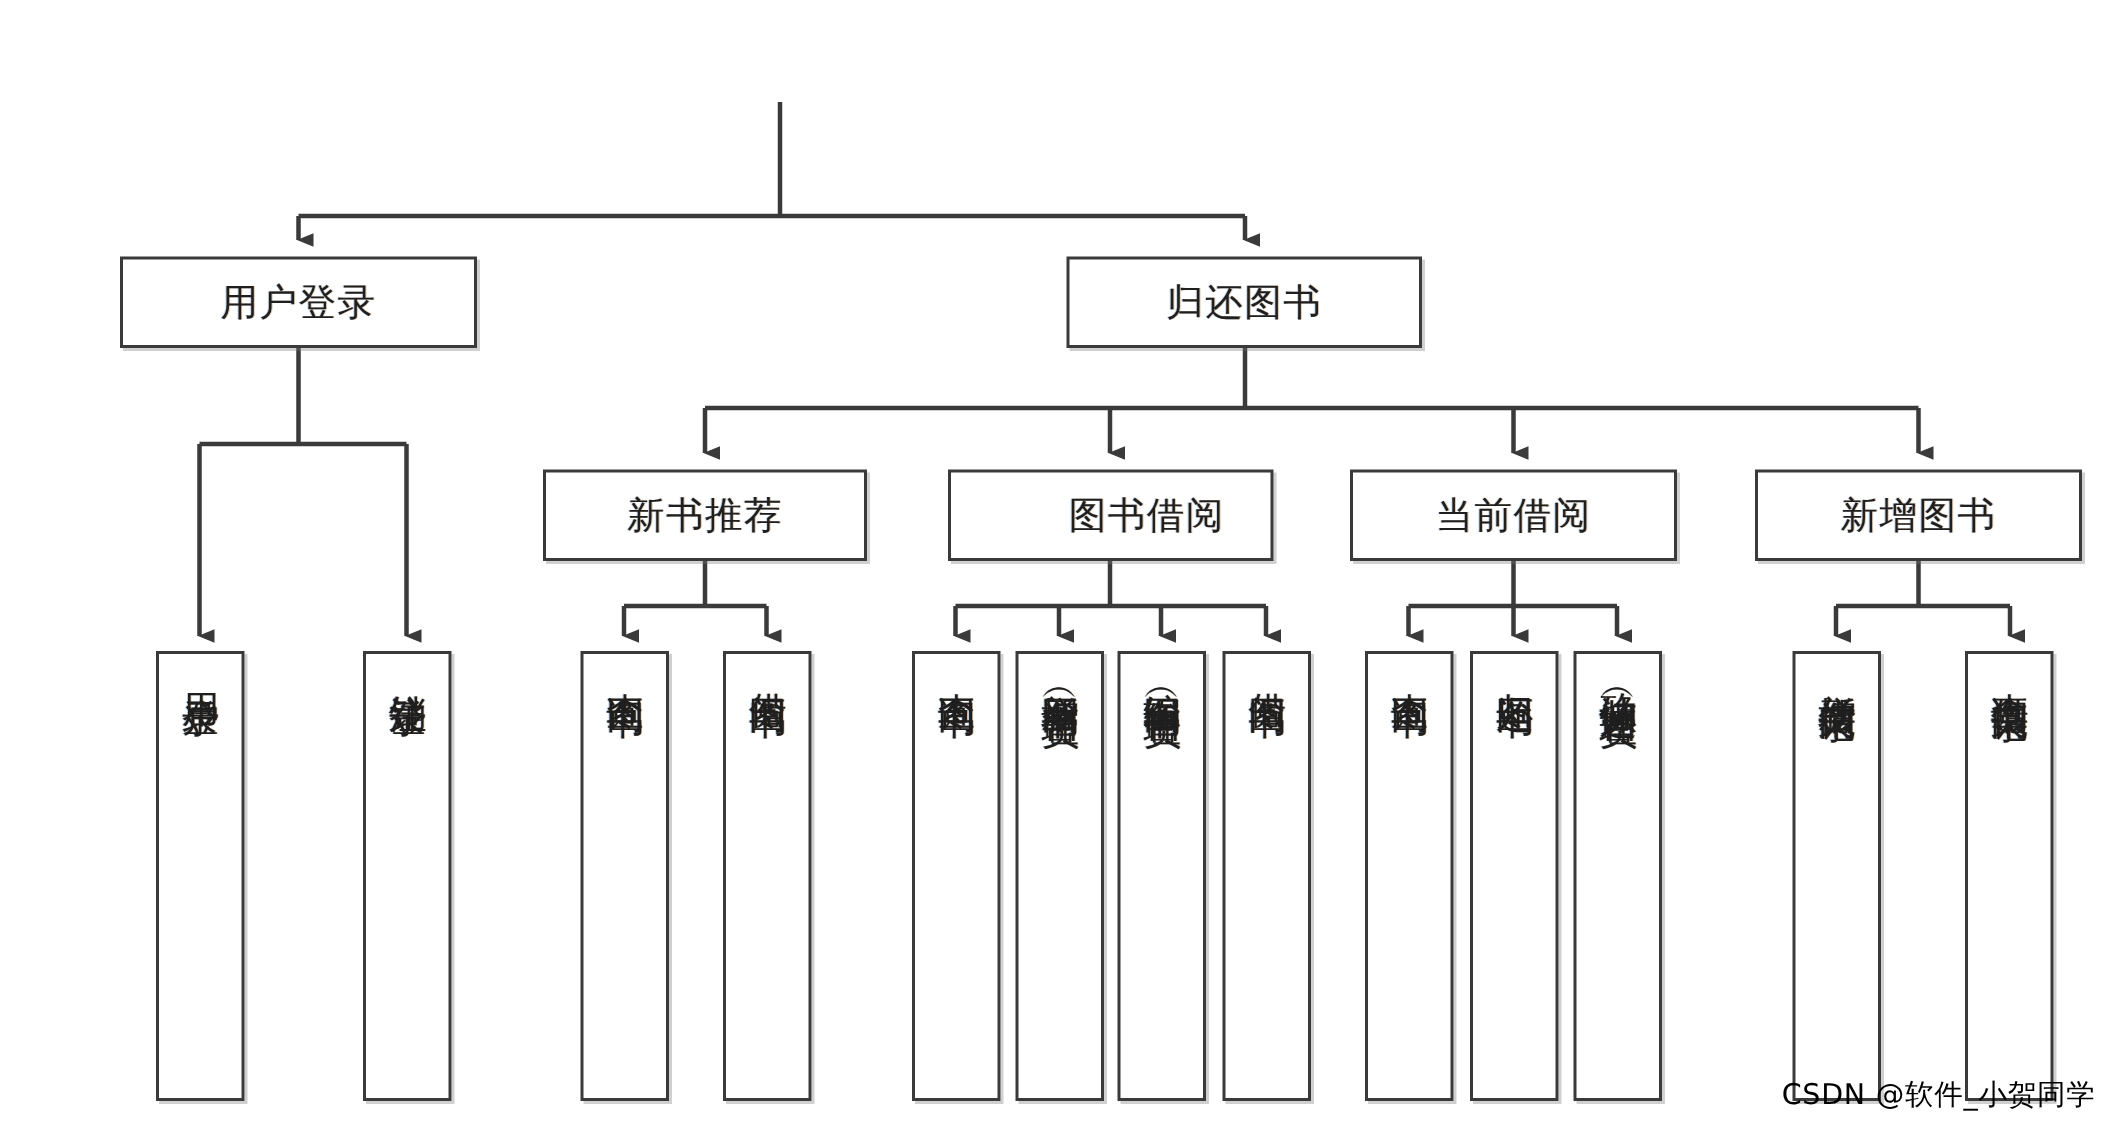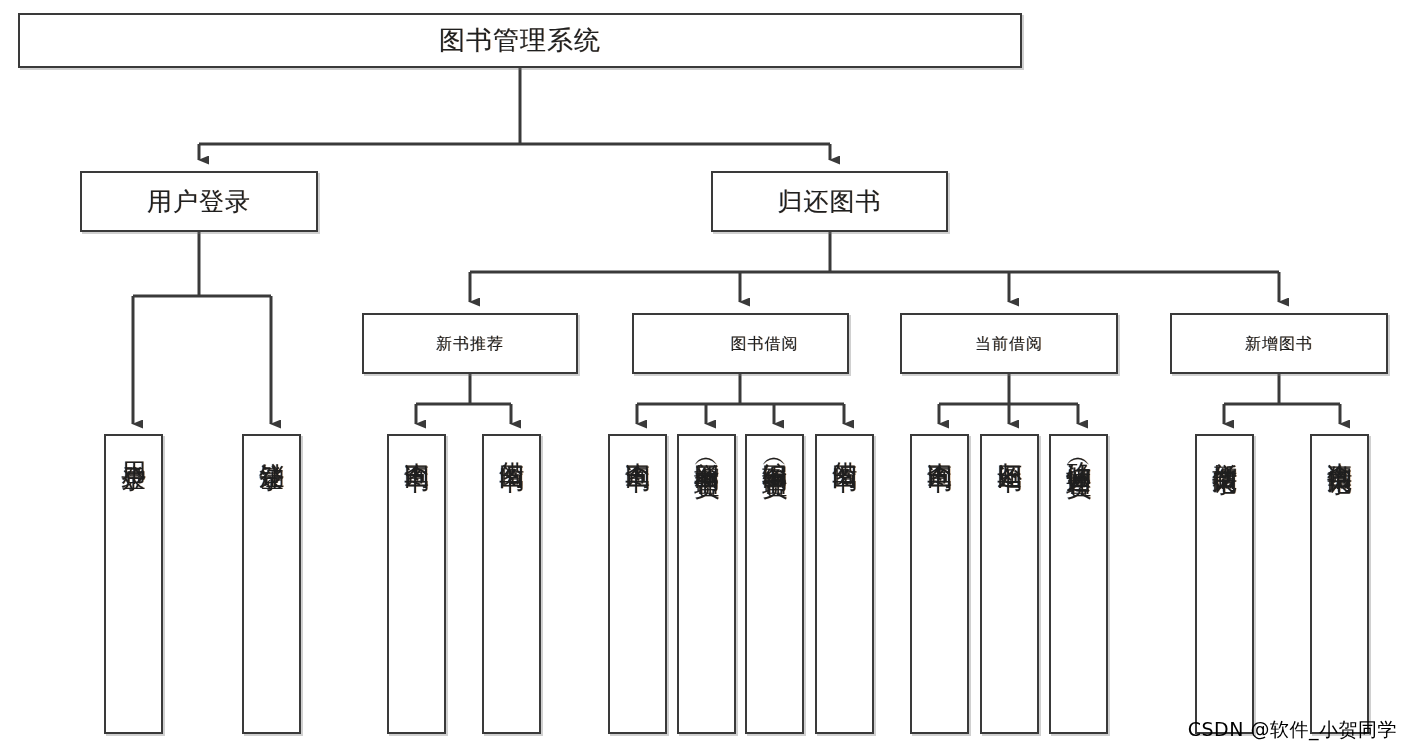--- a/index.html
+++ b/index.html
@@ -54,21 +54,21 @@
     text-orientation: upright;
     font-size: 25px;
     line-height: 1.18;
     letter-spacing: 2px;
     white-space: pre-wrap;
     height: auto;
     max-height: 100%;
   }
   .node.root .label { font-size: 26px; }
   .node.level2 .label { font-size: 25px; }
-  .node.level3 .label { font-size: 16px; }
+  .node.level3 .label { font-size: 25px; }
 
   #watermark {
     position: absolute;
     right: 8px;
     bottom: 4px;
     font-size: 19px;
     color: #000000;
     letter-spacing: 0.5px;
     white-space: nowrap;
     font-family: "DejaVu Sans", "Liberation Sans", sans-serif;
@@ -122,23 +122,20 @@
       <path d="M 1009 404 L 1009 424" marker-end="url(#arrowhead)"></path>
       <path d="M 1078 404 L 1078 424" marker-end="url(#arrowhead)"></path>
 
       <path d="M 1279 374 L 1279 404"></path>
       <path d="M 1224 404 L 1340 404"></path>
       <path d="M 1224 404 L 1224 424" marker-end="url(#arrowhead)"></path>
       <path d="M 1340 404 L 1340 424" marker-end="url(#arrowhead)"></path>
     </g>
   </svg>
 
-  <div class="node root" style="left:18px; top:13px; width:1004px; height:55px;">
-    <span class="label">图书管理系统</span>
-  </div>
 
   <div class="node level2" style="left:80px; top:171px; width:238px; height:61px;">
     <span class="label">用户登录</span>
   </div>
   <div class="node level2" style="left:711px; top:171px; width:237px; height:61px;">
     <span class="label">归还图书</span>
   </div>
 
   <div class="node level3" style="left:362px; top:313px; width:216px; height:61px;">
     <span class="label">新书推荐</span>

